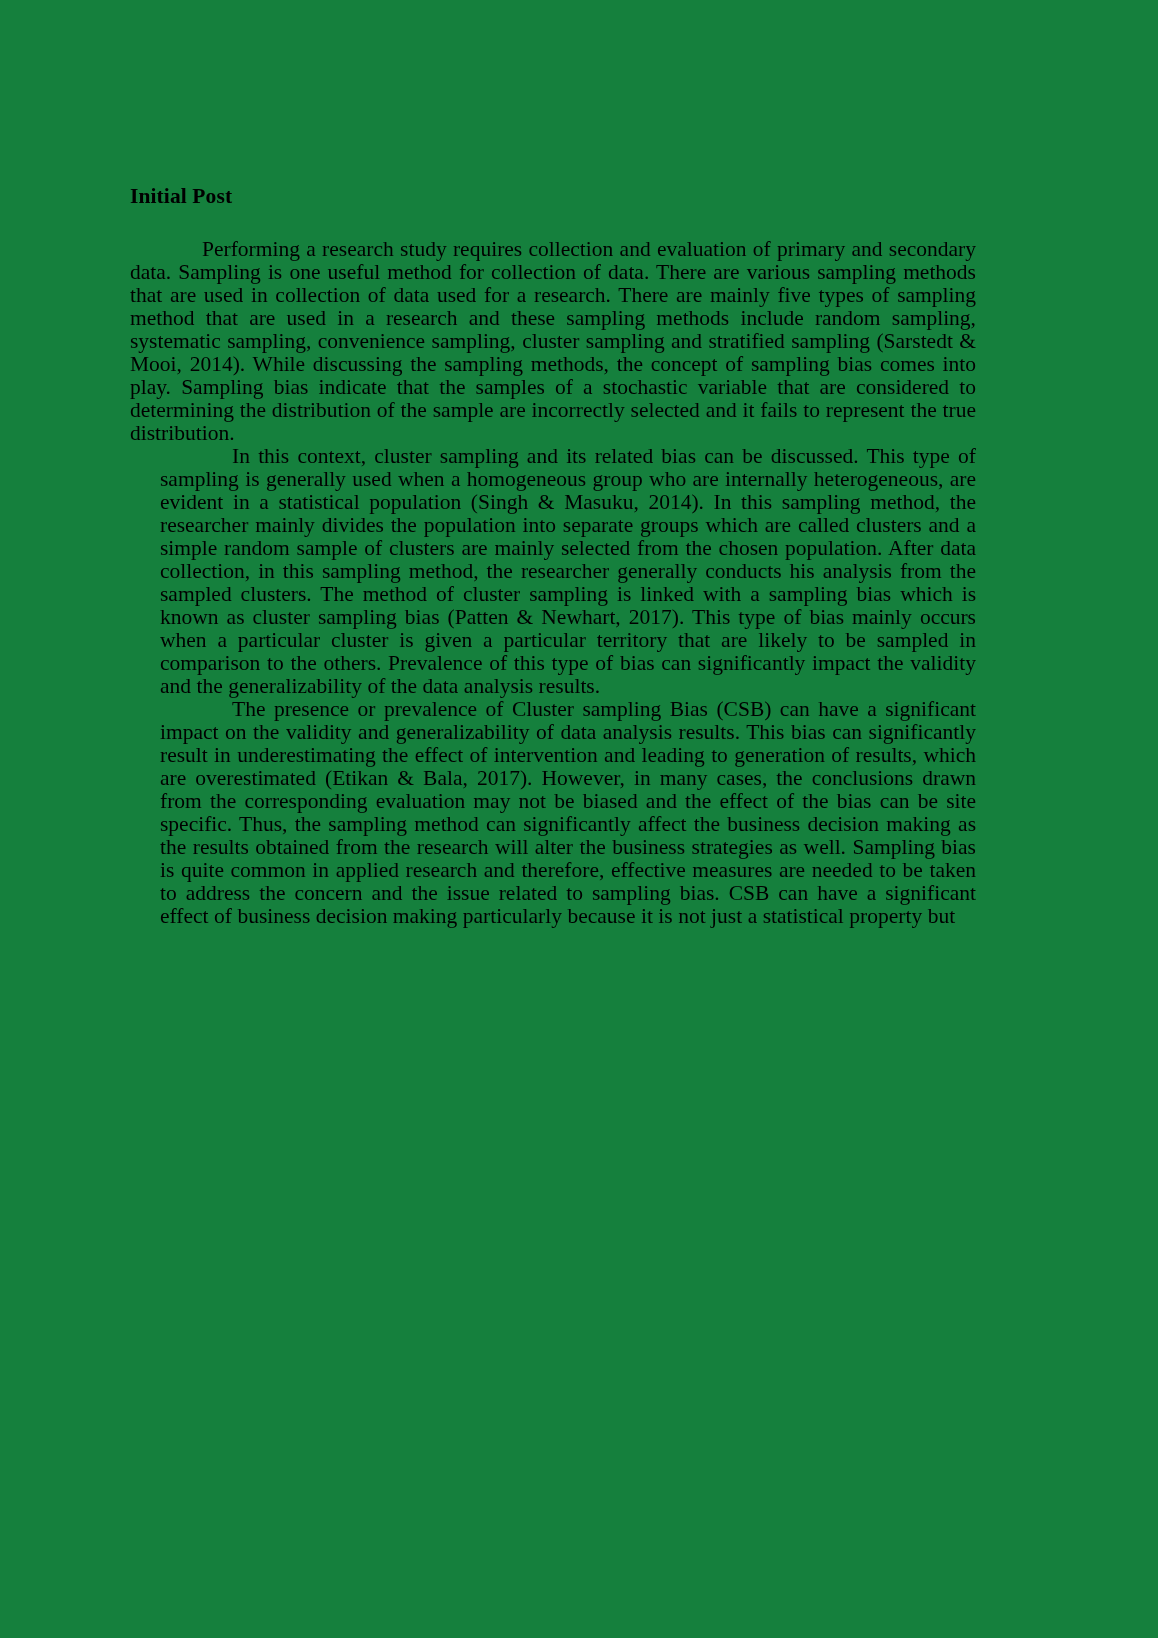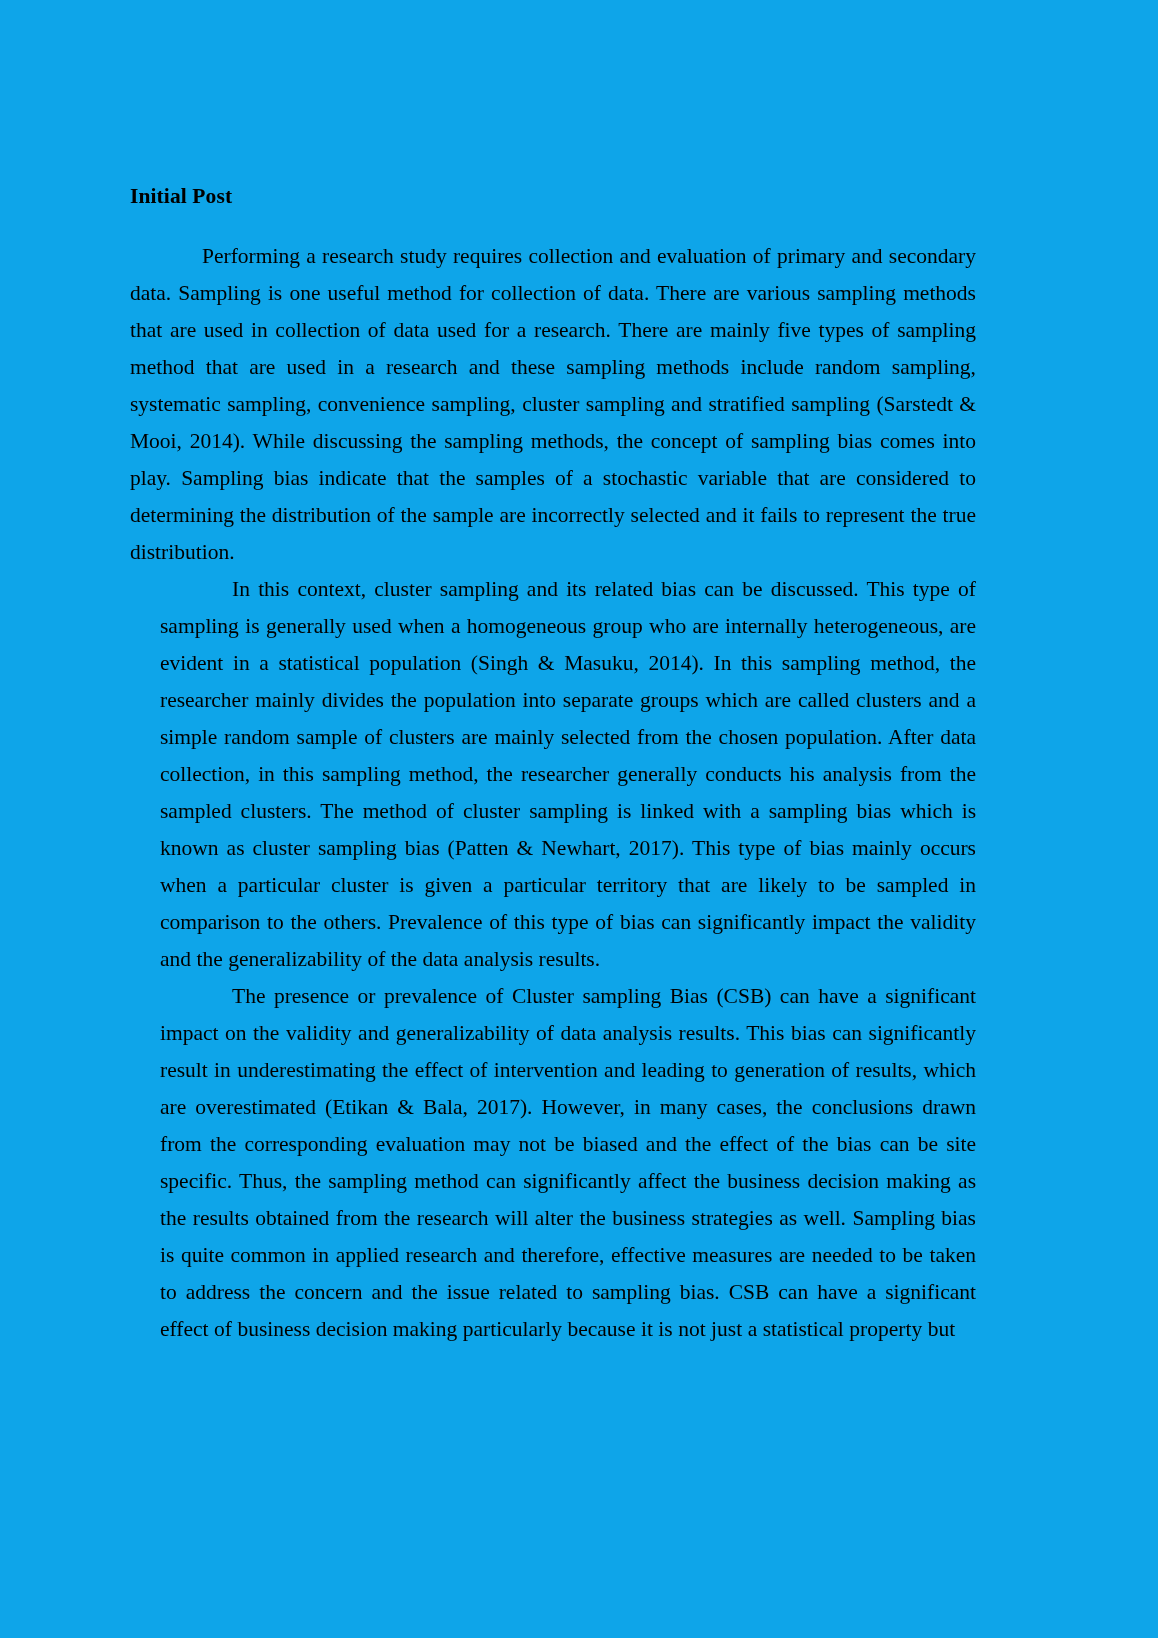--- a/index.html
+++ b/index.html
@@ -11,39 +11,39 @@
     width: 1158px;
     height: 1638px;
     font-family: "Liberation Serif", "DejaVu Serif", serif;
     color: #000000;
     overflow: hidden;
   }
   .page {
     position: relative;
     width: 1158px;
     height: 1638px;
-    background: #0ea5e9;
+    background: #15803d;
     box-sizing: border-box;
   }
   .content {
     position: absolute;
     left: 130px;
     top: 186px;
     width: 846px;
   }
   .doc-heading {
     font-size: 21.5px;
     font-weight: bold;
     line-height: 1.0;
     margin: 0 0 0 0;
     letter-spacing: 0.1px;
   }
   .para {
     font-size: 21.5px;
-    line-height: 37px;
+    line-height: 23px;
     text-align: justify;
     text-justify: inter-word;
     text-indent: 72px;
     margin: 0;
     padding: 0;
     -webkit-hyphens: none;
     hyphens: none;
     word-spacing: 0.1px;
   }
   .para.first {

